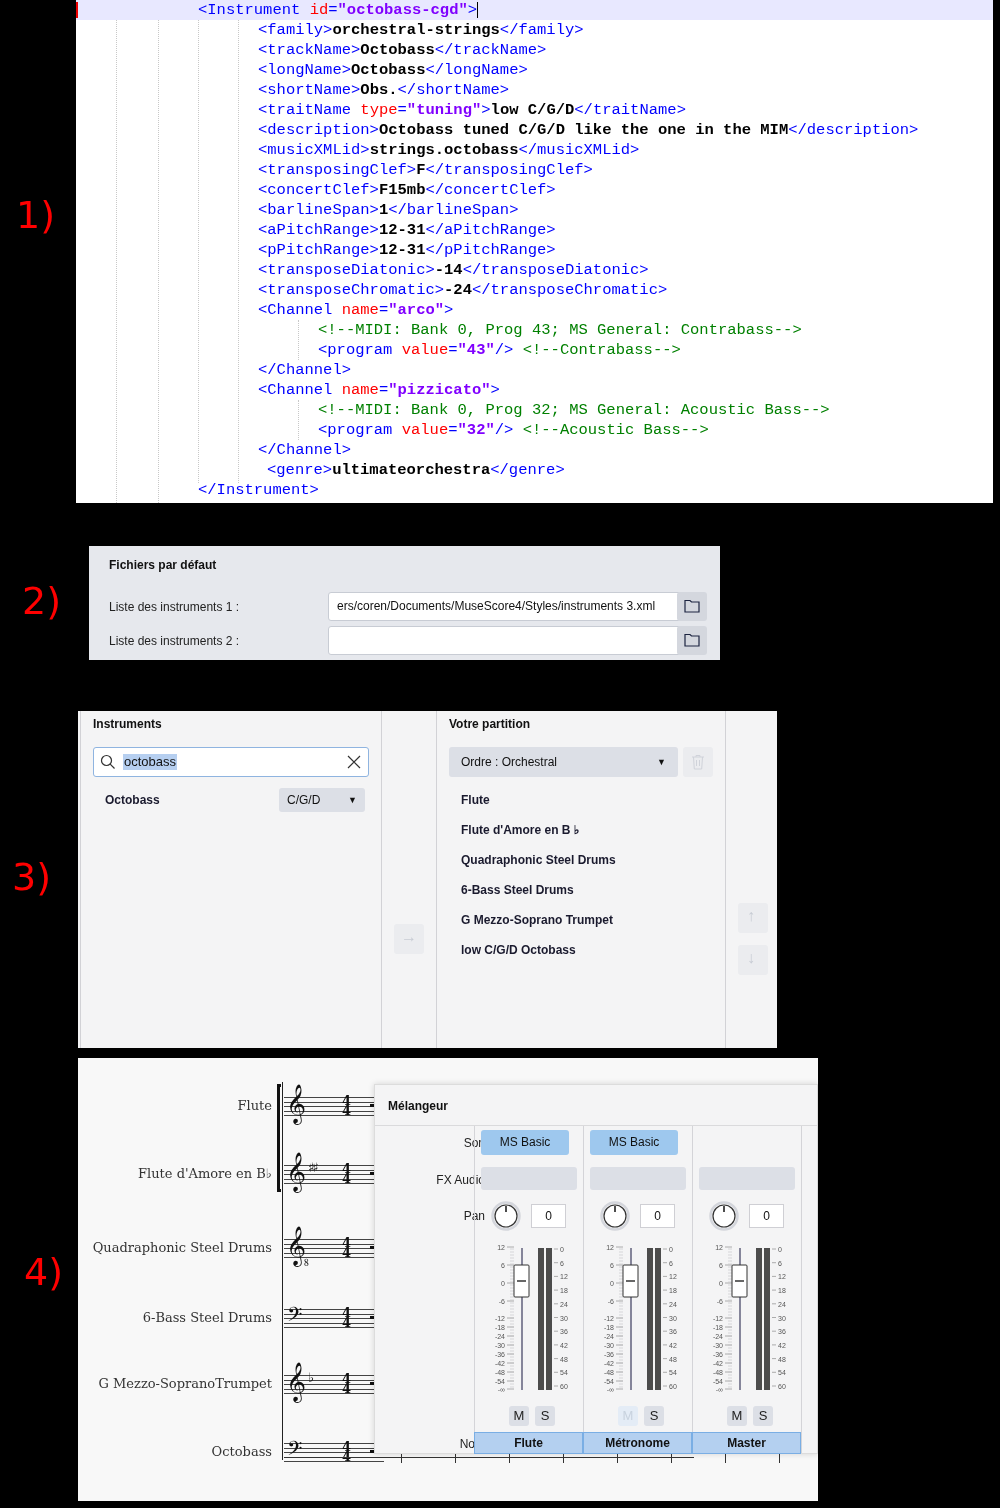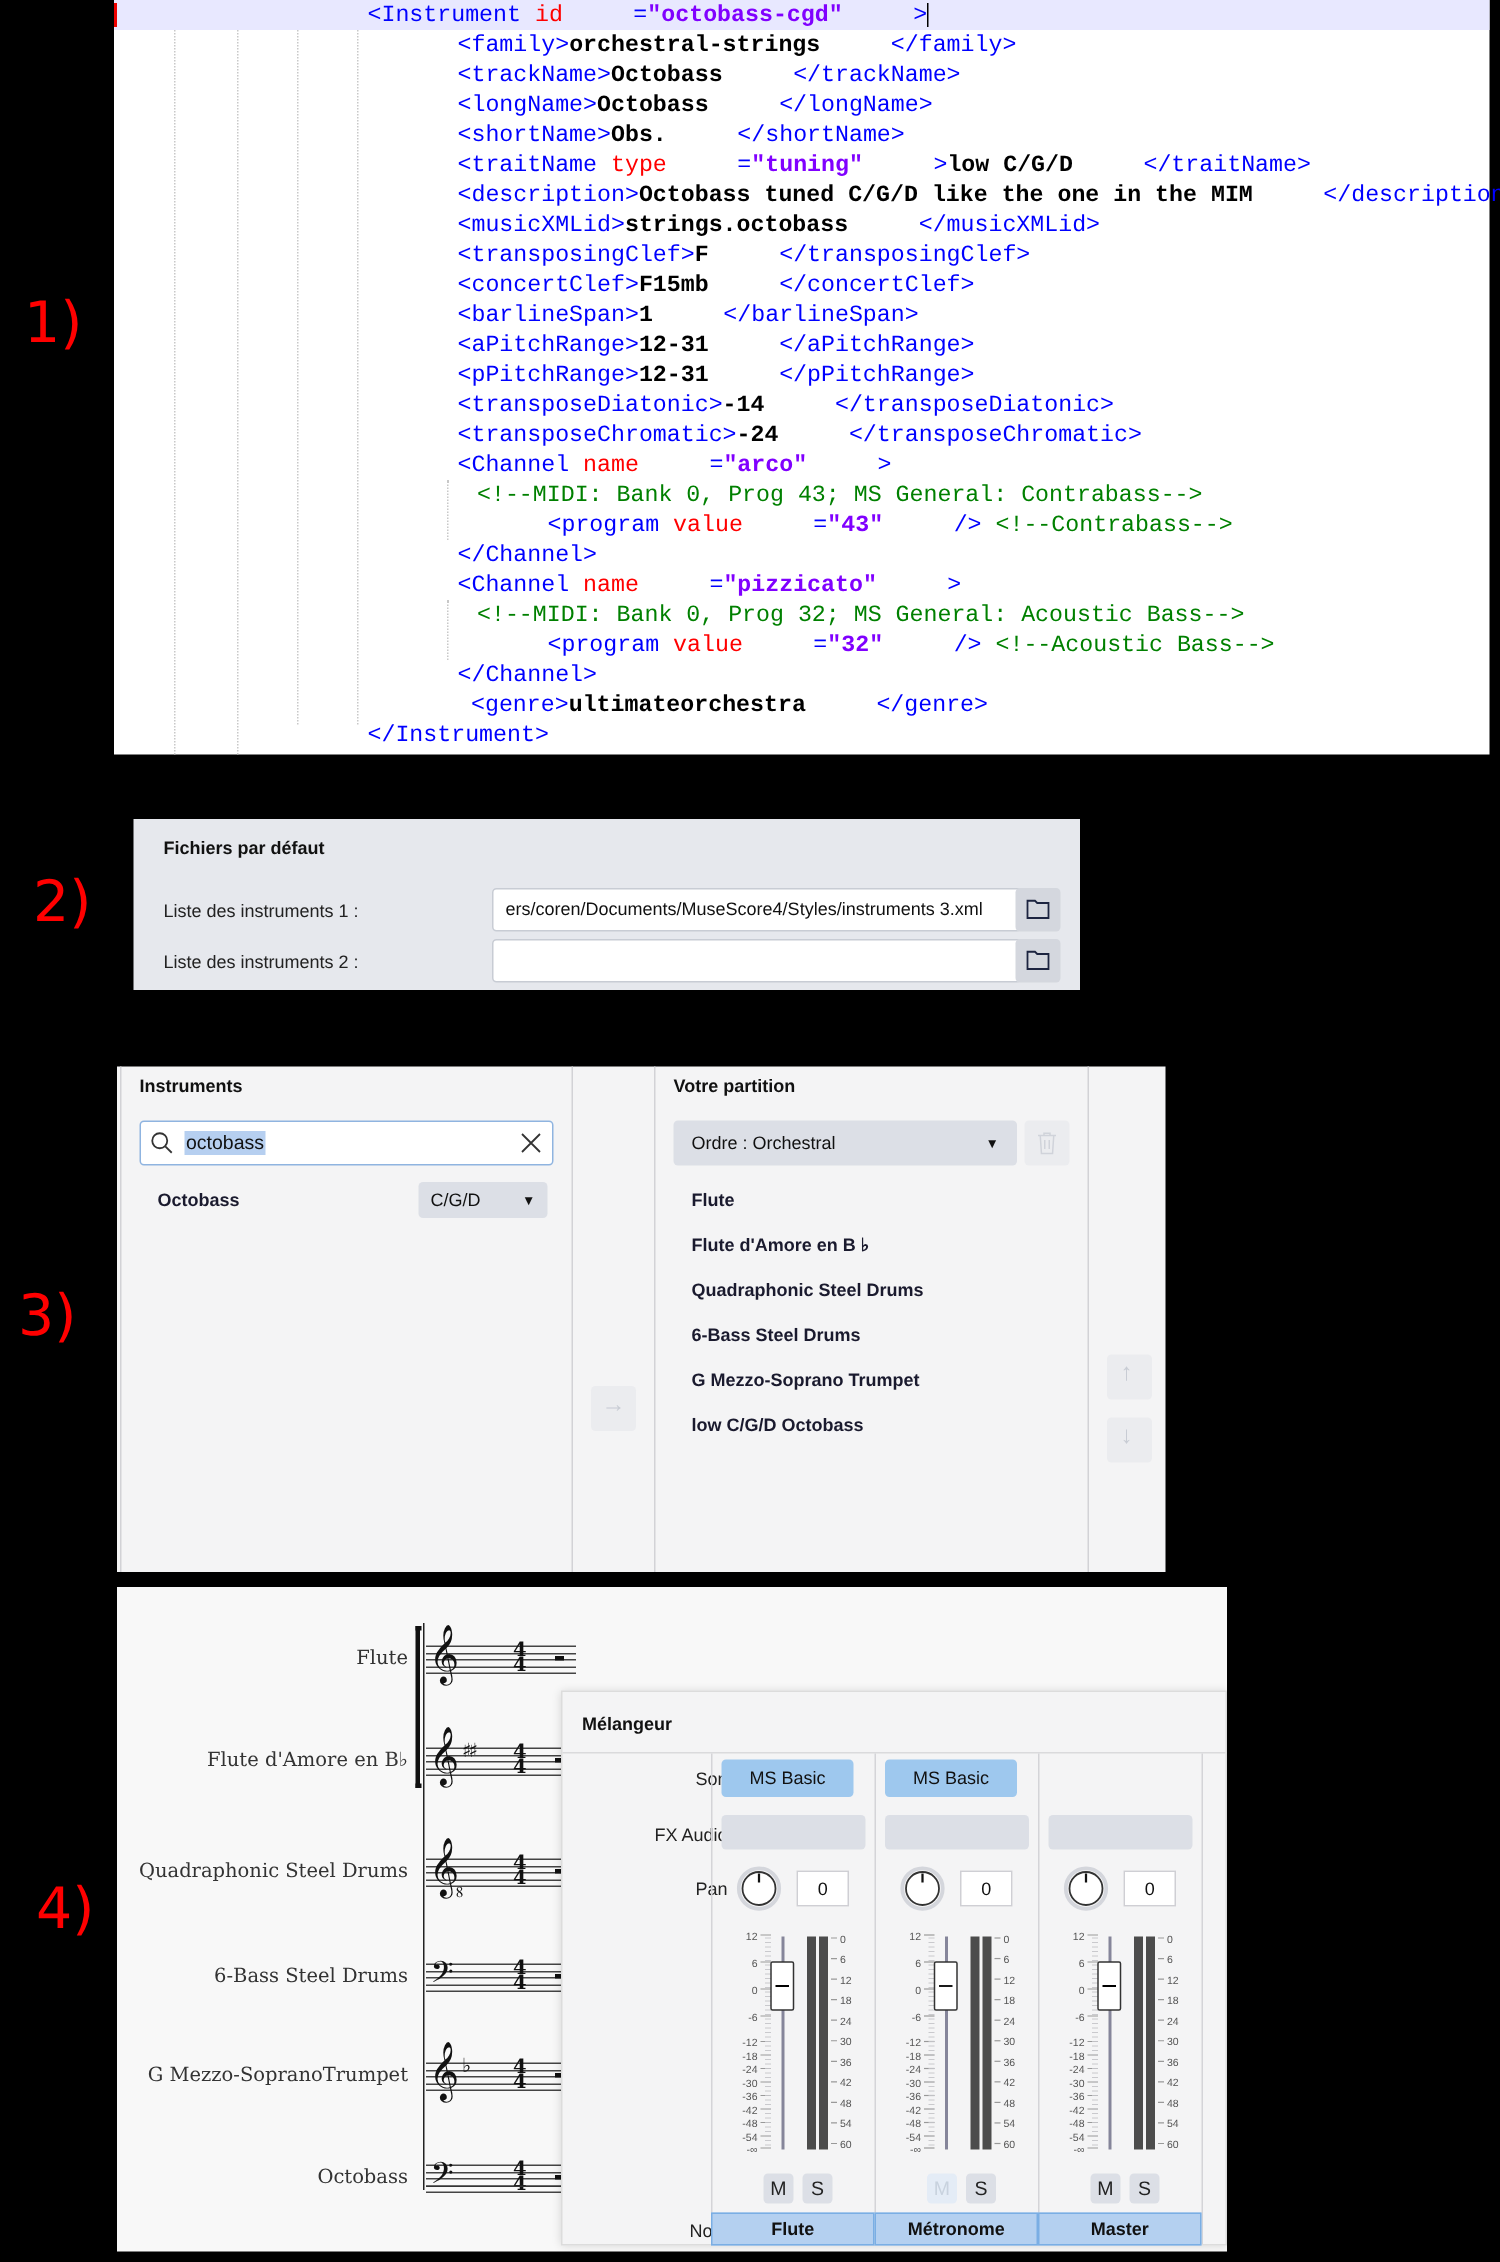--- a/index.html
+++ b/index.html
@@ -5,21 +5,21 @@
   * { box-sizing: border-box; margin: 0; padding: 0; }
   body { width: 1000px; height: 1508px; background: #000; position: relative; overflow: hidden; font-family: "Liberation Sans", sans-serif; }
   .step-label { position: absolute; color: #ff0000; font-family: "DejaVu Sans", sans-serif; font-size: 38px; font-weight: normal; }
 
   
   #xml-panel { position: absolute; left: 76px; top: 0; width: 917px; height: 503px; background: #fff; }
   .xml-line { position: absolute; left: 0; height: 20px; width: 917px; font-family: "Liberation Mono", monospace; font-size: 15.5px; line-height: 20px; white-space: pre; color: #0000ff; }
   .xml-line.current { background: #e8e8ff; }
   .guide { position: absolute; top: 0; width: 0; border-left: 1px dotted #c8c8c8; }
   .caret-mark { position: absolute; left: 0; top: 2px; width: 2px; height: 16px; background: #e00; }
-  .tg { color: #0000ff; margin-left: 47px; }
+  .tg { color: #0000ff; }
   .at { color: #ff0000; }
   .av { color: #8000ff; font-weight: bold; }
   .tx { color: #000; font-weight: bold; }
   .cm { color: #008000; }
 
   
   #files-panel { position: absolute; left: 89px; top: 546px; width: 631px; height: 114px; background: #e6e8ed; padding-left: 44px; }
   #files-panel .title { position: absolute; left: 20px; top: 12px; font-size: 12px; font-weight: bold; color: #111; }
   .file-row-label { position: absolute; left: 20px; font-size: 12px; color: #222; }
   .file-input { position: absolute; left: 239px; width: 353px; height: 29px; background: #fff; border: 1px solid #c8ccd4; border-radius: 3px; font-size: 12px; color: #111; padding: 0 8px; line-height: 27px; overflow: hidden; white-space: nowrap; direction: rtl; text-align: left; }
@@ -42,21 +42,21 @@
   .score-item { position: absolute; left: 383px; font-size: 12px; font-weight: bold; color: #1a1a2e; }
 
   
   #score-panel { position: absolute; left: 78px; top: 1058px; width: 740px; height: 443px; background: #f8f8f8; overflow: hidden; }
   .inst-name { position: absolute; font-family: "DejaVu Serif", serif; font-size: 13px; color: #333; text-align: right; width: 190px; left: 4px; }
   .staff { position: absolute; left: 206px; width: 100px; height: 17px; }
   .staff .ln { position: absolute; left: 0; right: 0; height: 1px; background: #444; }
   .clef { position: absolute; font-family: "DejaVu Serif", serif; color: #111; }
   .timesig { position: absolute; font-family: "DejaVu Serif", serif; font-weight: bold; font-size: 13px; line-height: 10px; color: #111; }
 
-  #mixer { position: absolute; left: 374px; top: 1084px; width: 444px; height: 370px; background: #f4f4f5; border: 1px solid #dcdcdc; box-shadow: 0 0 6px rgba(0,0,0,0.15); margin-top: 43px; }
+  #mixer { position: absolute; left: 374px; top: 1084px; width: 444px; height: 370px; background: #f4f4f5; border: 1px solid #dcdcdc; box-shadow: 0 0 6px rgba(0,0,0,0.15); }
   #mixer .mixer-title { position: absolute; left: 13px; top: 14px; font-size: 12px; font-weight: bold; color: #111; }
   #mixer .hsep { position: absolute; left: 0; right: 0; top: 40px; height: 1px; background: #dadadc; }
   .mix-row-label { position: absolute; right: 332px; font-size: 12px; color: #222; text-align: right; }
   .mix-col-sep { position: absolute; top: 41px; bottom: 0; width: 1px; background: #d4d4d8; }
   .son-btn { position: absolute; width: 88px; height: 25px; background: #9ec8ee; border-radius: 3px; font-size: 12px; color: #111; text-align: center; line-height: 25px; }
   .fx-btn { position: absolute; width: 96px; height: 23px; background: #dcdfe6; border-radius: 3px; }
   .pan-knob { position: absolute; width: 30px; height: 30px; }
   .pan-value { position: absolute; width: 35px; height: 24px; background: #fff; border: 1px solid #cfcfd4; font-size: 12px; text-align: center; line-height: 22px; color: #111; }
   .fader-block { position: absolute; width: 90px; height: 150px; }
   .ms-btn { position: absolute; width: 20px; height: 20px; background: #dcdfe6; border-radius: 3px; font-size: 13px; text-align: center; line-height: 20px; color: #222; }

